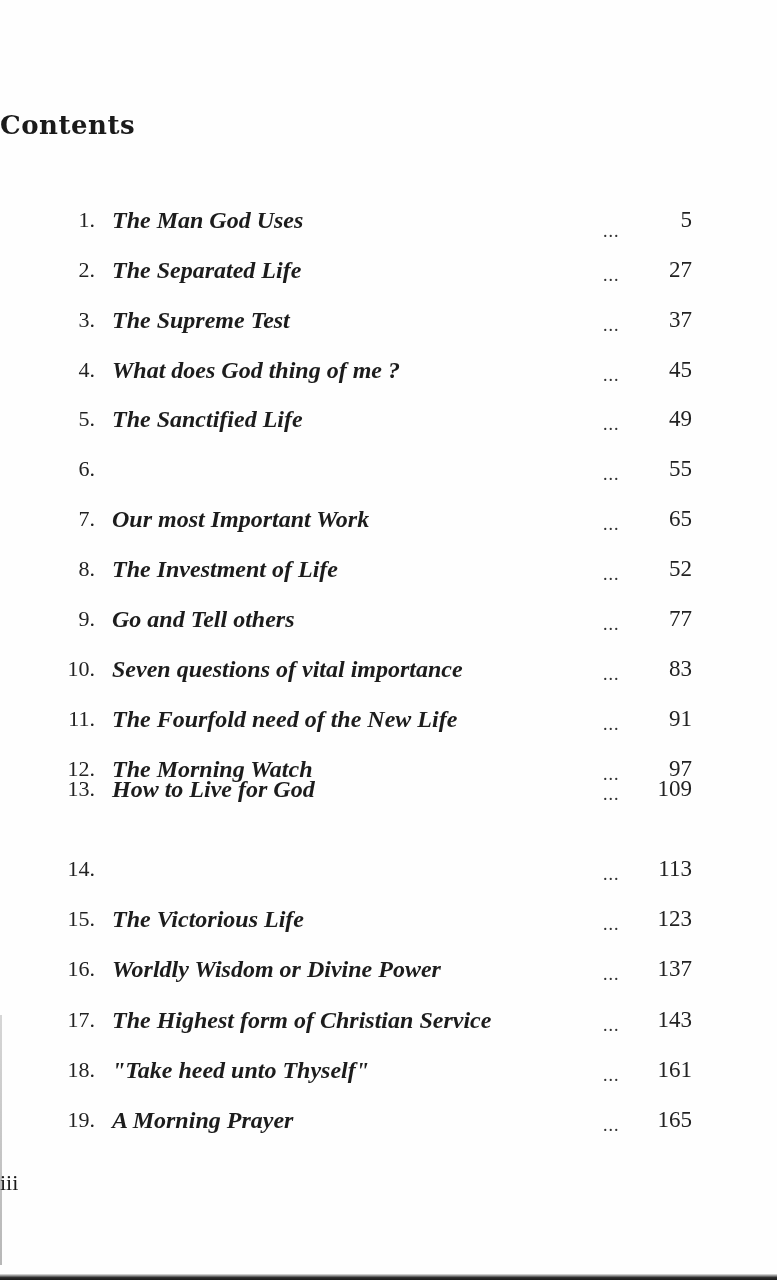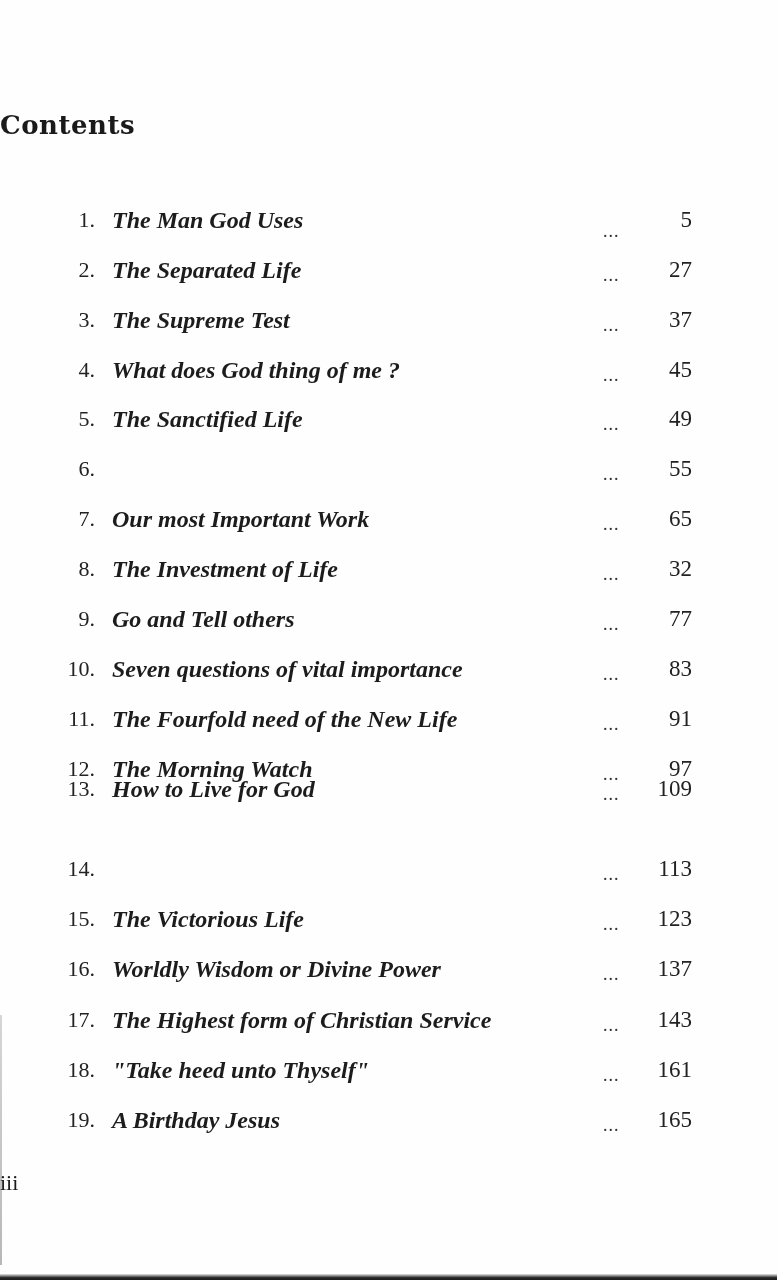--- a/index.html
+++ b/index.html
@@ -117,21 +117,21 @@
     <div class="row" style="top:506px">
       <span class="num">7.</span>
       <span class="ttl">Our most Important Work</span>
       <span class="dots">...</span>
       <span class="pg">65</span>
     </div>
     <div class="row" style="top:556px">
       <span class="num">8.</span>
       <span class="ttl">The Investment of Life</span>
       <span class="dots">...</span>
-      <span class="pg">32</span>
+      <span class="pg">52</span>
     </div>
     <div class="row" style="top:606px">
       <span class="num">9.</span>
       <span class="ttl">Go and Tell others</span>
       <span class="dots">...</span>
       <span class="pg">77</span>
     </div>
     <div class="row" style="top:656px">
       <span class="num">10.</span>
       <span class="ttl">Seven questions of vital importance</span>
@@ -180,21 +180,21 @@
       <span class="pg">143</span>
     </div>
     <div class="row" style="top:1057px">
       <span class="num">18.</span>
       <span class="ttl">"Take heed unto Thyself"</span>
       <span class="dots">...</span>
       <span class="pg">161</span>
     </div>
     <div class="row" style="top:1107px">
       <span class="num">19.</span>
-      <span class="ttl">A Birthday Jesus</span>
+      <span class="ttl">A Morning Prayer</span>
       <span class="dots">...</span>
       <span class="pg">165</span>
     </div>
   </div>
 
   <div class="folio">iii</div>
 
   <div class="bottom-edge"></div>
 </div>
 

